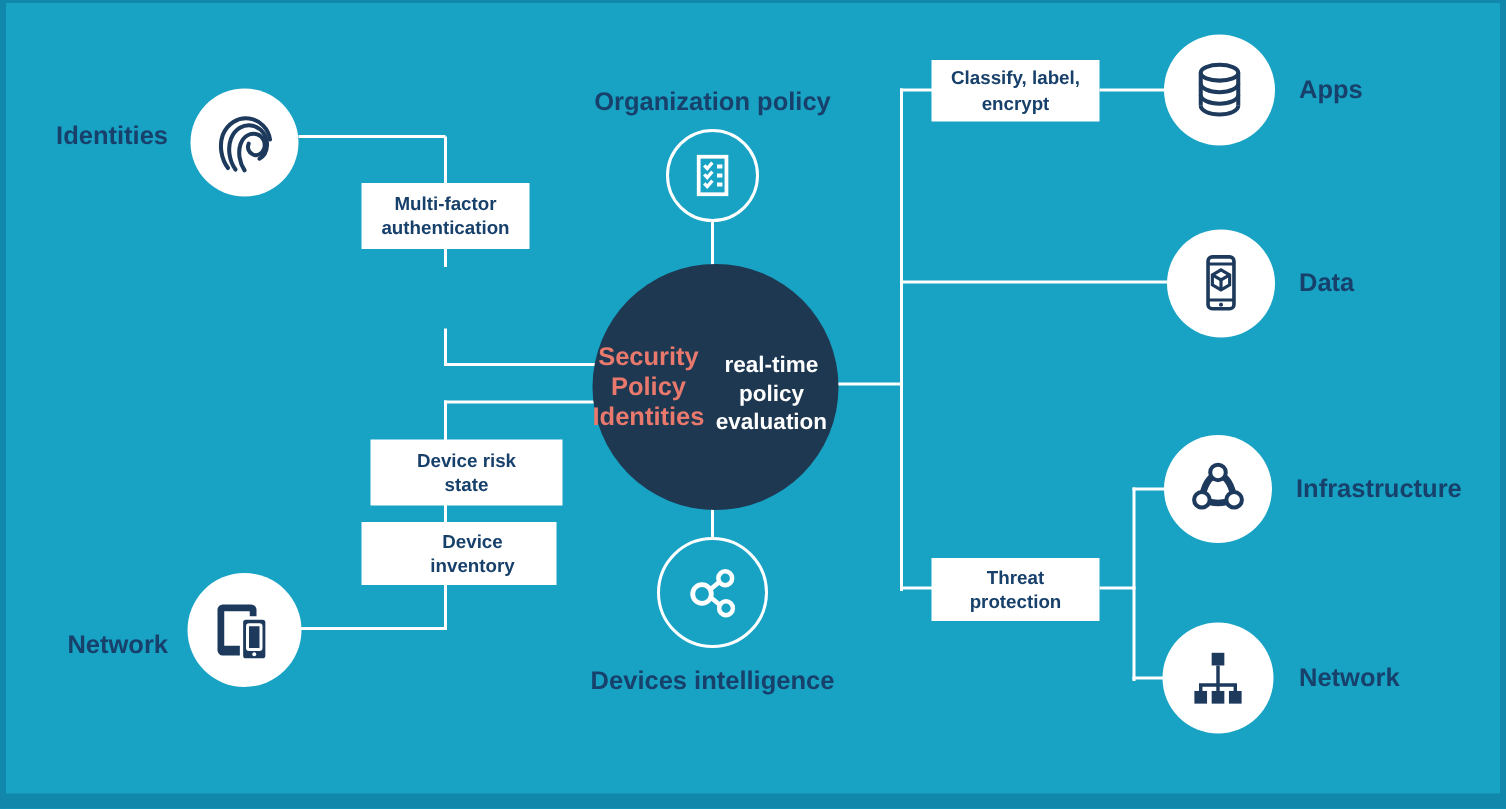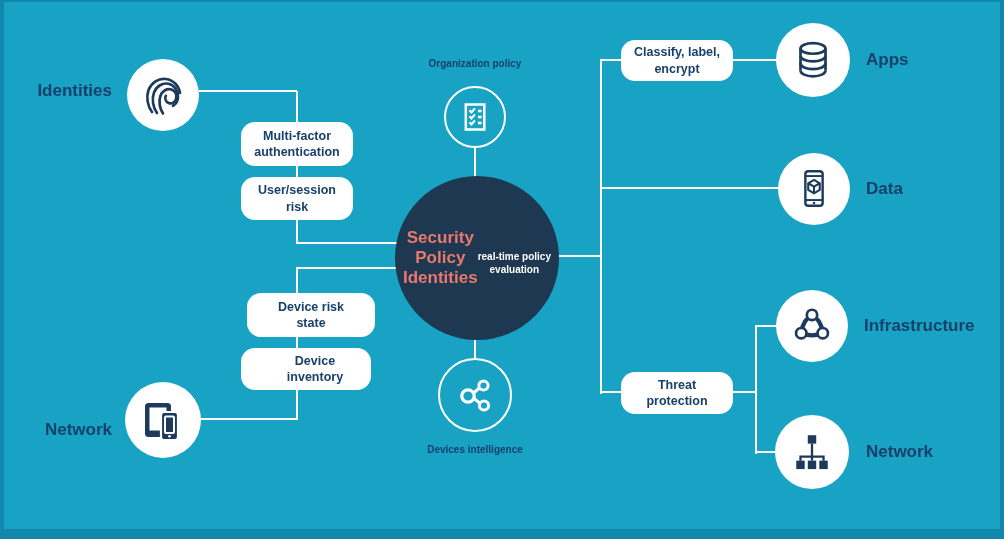--- a/index.html
+++ b/index.html
@@ -33,33 +33,33 @@
     display:flex;align-items:center;justify-content:center;z-index:2;
     box-sizing:border-box;background:transparent;
   }
   .center-circle{
     position:absolute;left:395px;top:176px;width:164px;height:164px;
     background:var(--circle-fill);border-radius:50%;z-index:2;
     display:flex;flex-direction:row;align-items:center;justify-content:center;
     text-align:center;
   }
   .center-title{color:var(--accent);font-size:17px;font-weight:700;line-height:1.18;}
-  .center-sub{color:#ffffff;font-size:10px;font-weight:700;line-height:1.25;margin-top:11px;}
+  .center-sub{color:#ffffff;font-size:15px;font-weight:700;line-height:1.25;margin-top:11px;}
 
   .wbox{
     position:absolute;background:#ffffff;color:var(--text-navy);
     display:flex;flex-direction:column;align-items:center;justify-content:center;
-    text-align:center;font-size:12.5px;font-weight:700;line-height:1.3;z-index:2;border-radius:14px;
+    text-align:center;font-size:12.5px;font-weight:700;line-height:1.3;z-index:2;
   }
 
   .diagram-label{
     position:absolute;color:var(--text-navy);font-weight:700;z-index:2;white-space:nowrap;
   }
   .label-lg{font-size:17px;}
-  .label-md{font-size:10px;}
+  .label-md{font-size:17px;}
   .align-right{text-align:right;}
   .align-center{text-align:center;}
   svg{display:block;}
 </style>
 </head>
 <body>
 
 <div class="canvas">
 
   <div class="edge edge-left"></div>
@@ -151,24 +151,20 @@
         <rect x="29" y="23.5" width="9" height="16.5" rx="1" fill="none" stroke="#ffffff" stroke-width="2"></rect>
         <circle cx="33.5" cy="43.2" r="1.3" fill="#ffffff"></circle>
       </svg>
     </span>
   </div>
 
   <div class="wbox" style="left:241px;top:122px;width:112px;height:44px;">
     <div>Multi-factor</div>
       <div>authentication</div>
   </div>
-  <div class="wbox" style="left:241px;top:177px;width:112px;height:43px;">
-    <div>User/session</div>
-      <div>risk</div>
-  </div>
   <div class="wbox" style="left:247px;top:293px;width:128px;height:44px;">
     <div>Device risk</div>
       <div>state</div>
   </div>
   <div class="wbox" style="left:241px;top:348px;width:112px;height:42px;padding-left:18px;">
     <div>Device</div>
       <div>inventory</div>
   </div>
 
   <div class="wbox" style="left:621px;top:40px;width:112px;height:41px;">

